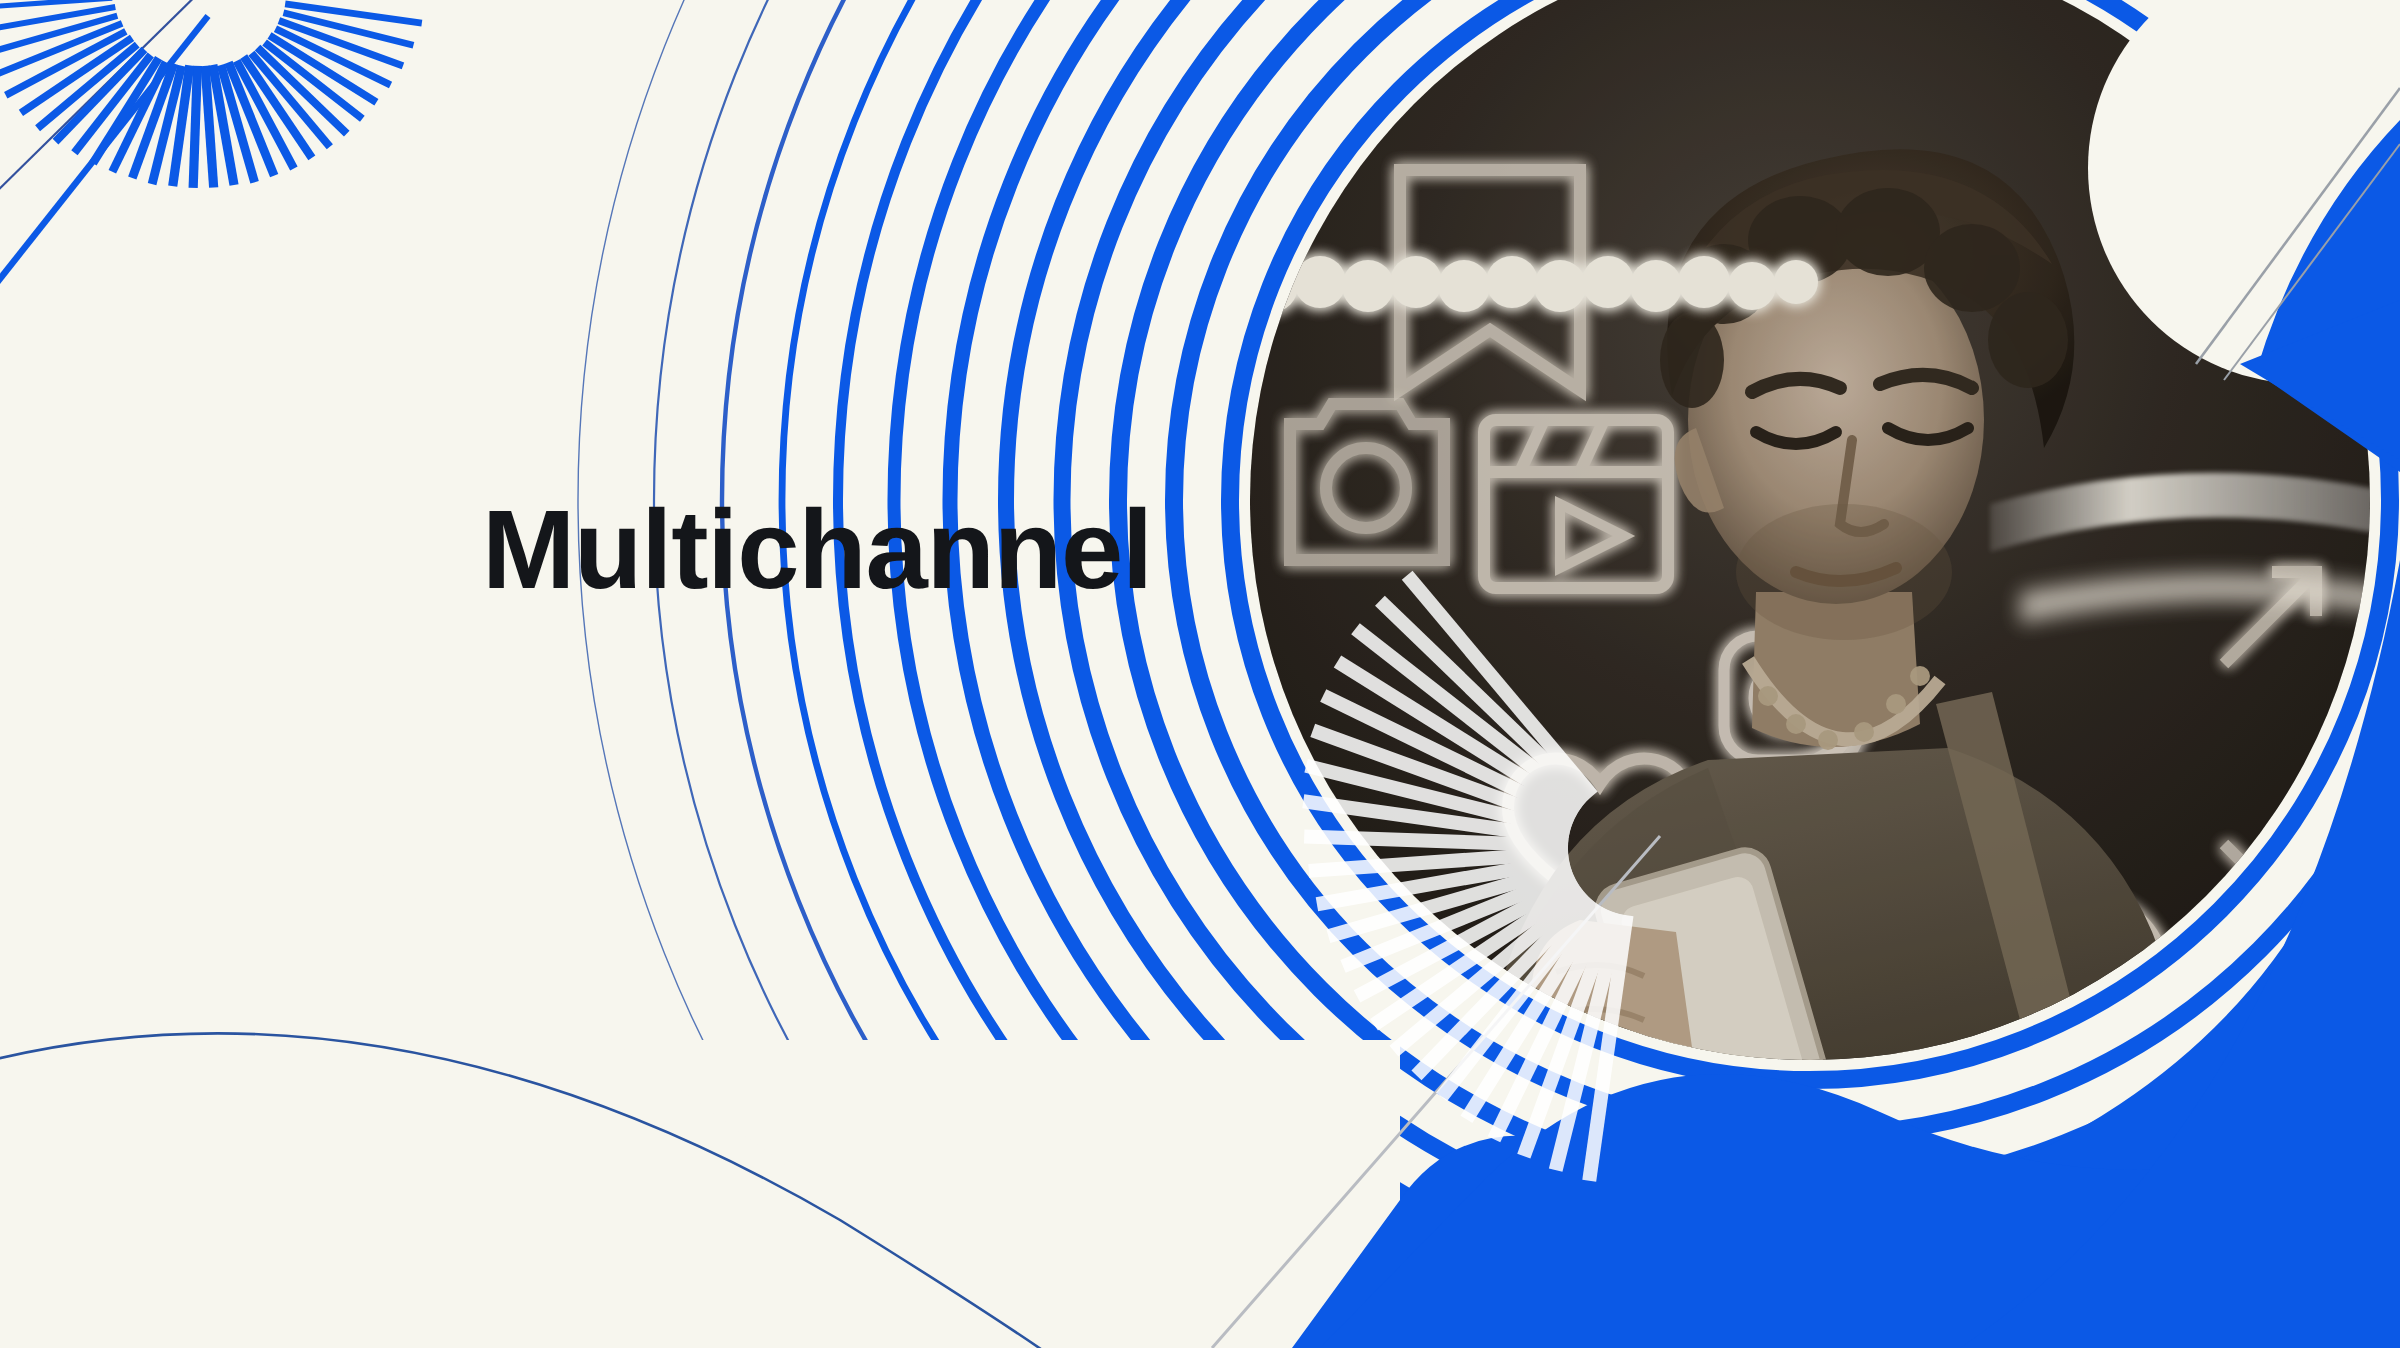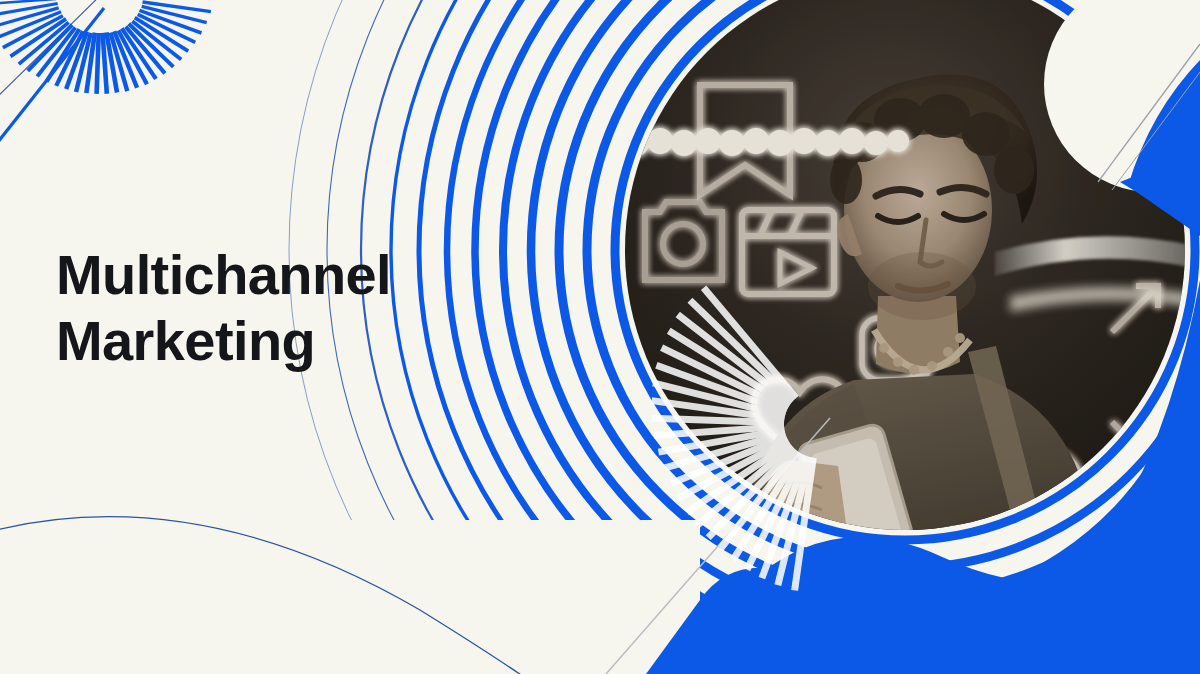--- a/index.html
+++ b/index.html
@@ -21,20 +21,21 @@
     inset: 0;
     width: 1200px;
     height: 674px;
   }
   #title-block {
     position: absolute;
     left: 56px;
     top: 242px;
     width: 520px;
     z-index: 40;
+    text-align: right;
   }
   .title-line {
     display: block;
     font-family: "Liberation Sans", sans-serif;
     font-weight: 700;
     font-size: 56px;
     line-height: 1.18;
     letter-spacing: -0.6px;
     color: #14161a;
     white-space: nowrap;
@@ -339,16 +340,15 @@
             <line x1="34" y1="0" x2="178" y2="0" stroke-width="7" transform="rotate(230)"></line>
           </g>
         </g>
       </g>
 
     </g>
   </svg>
 
   <div id="title-block">
     <span class="title-line">Multichannel</span>
-    <span class="title-line">Marketing</span>
   </div>
 
 </div>
 
 </body></html>

